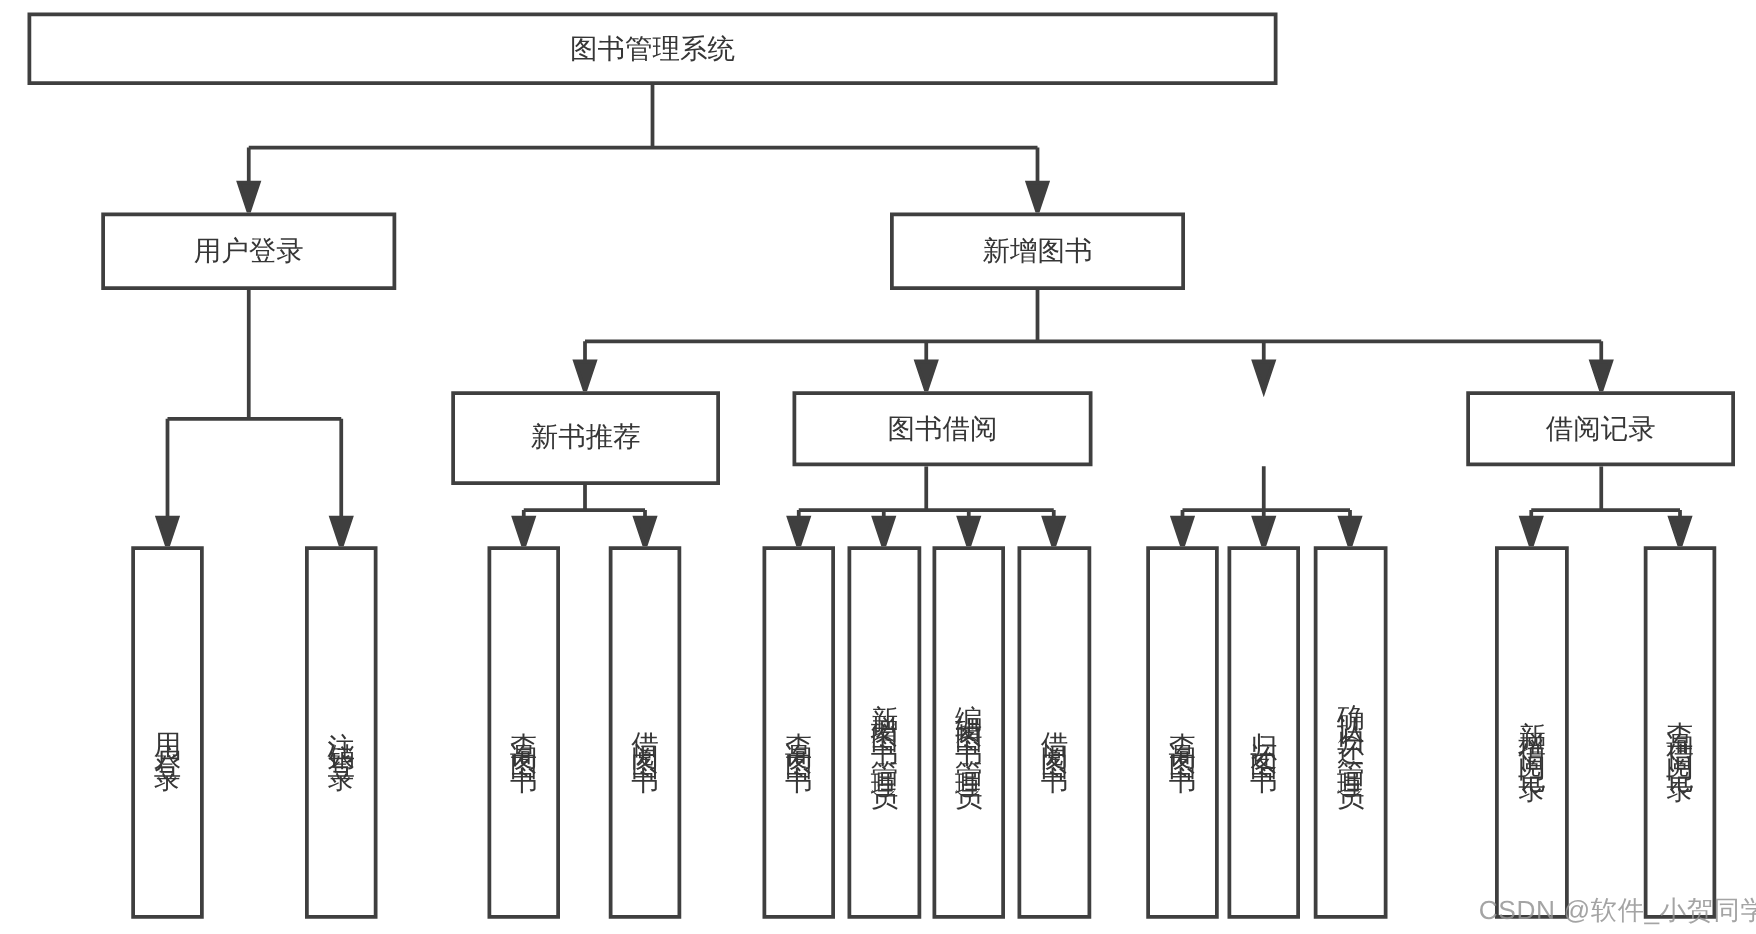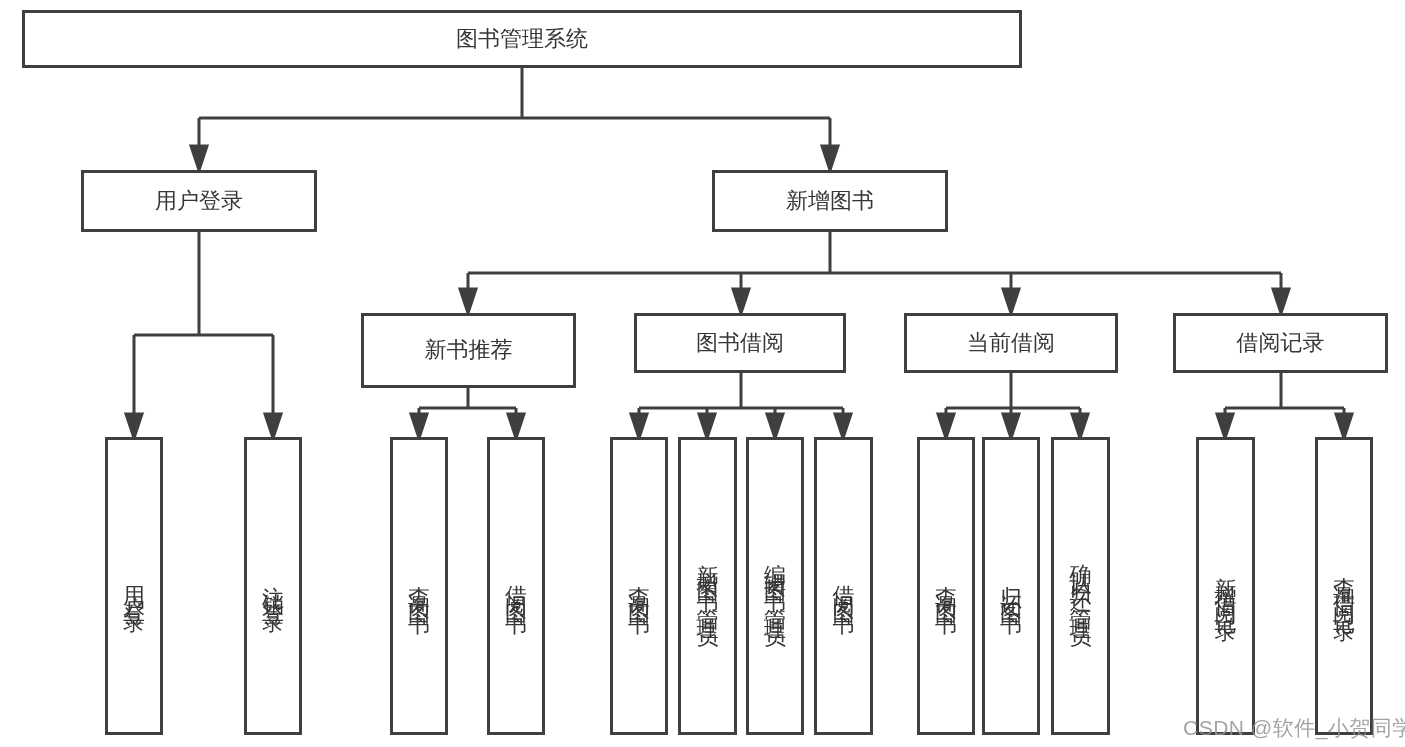--- a/index.html
+++ b/index.html
@@ -111,25 +111,22 @@
   <div class="node" style="left:81px;top:170px;width:236px;height:62px">
     <span>用户登录</span>
   </div>
   <div class="node" style="left:712px;top:170px;width:236px;height:62px">
     <span>新增图书</span>
   </div>
 
   <div class="node" style="left:361px;top:313px;width:215px;height:75px">
     <span>新书推荐</span>
   </div>
-  <div class="node" style="left:634px;top:313px;width:212px;height:60px">
+  <div class="node" style="left:634px;top:313px;width:240px;height:60px">
     <span>图书借阅</span>
-  </div>
-  <div class="node" style="left:904px;top:313px;width:214px;height:60px">
-    <span>当前借阅</span>
   </div>
   <div class="node" style="left:1173px;top:313px;width:215px;height:60px">
     <span>借阅记录</span>
   </div>
 
   <div class="node leaf" style="left:105px;top:437px;width:58px;height:298px">
     <span>用户登录</span>
   </div>
   <div class="node leaf" style="left:244px;top:437px;width:58px;height:298px">
     <span>注销登录</span>

